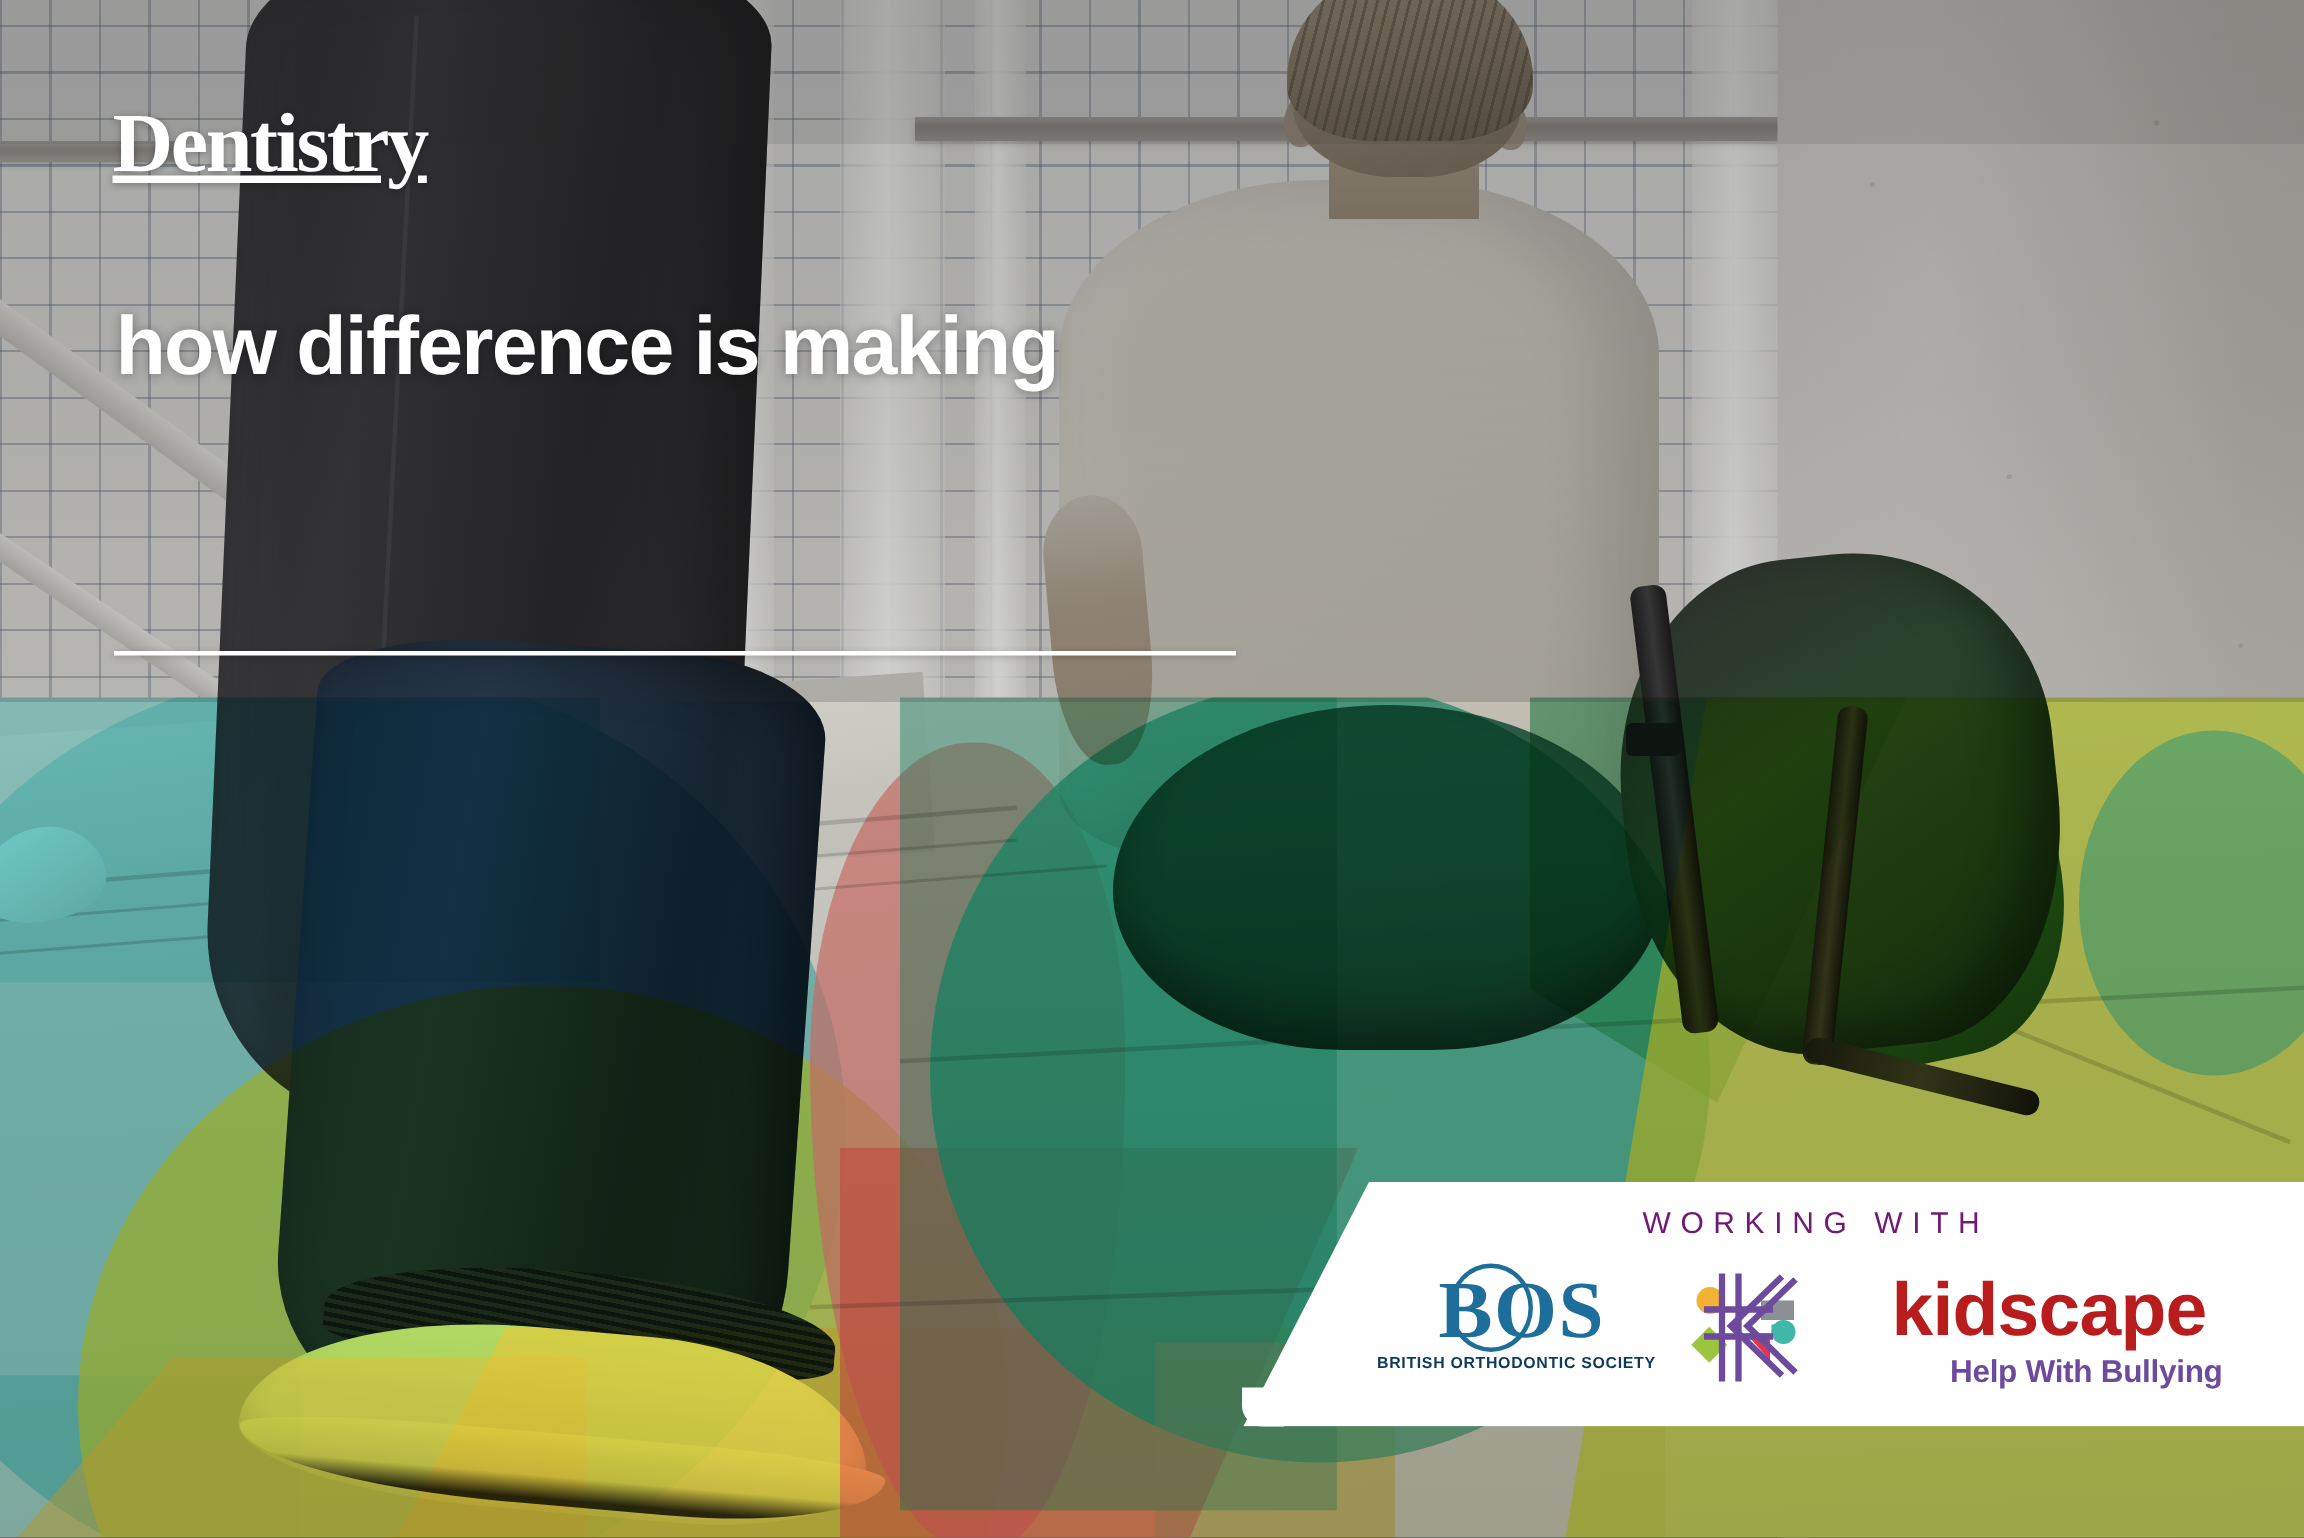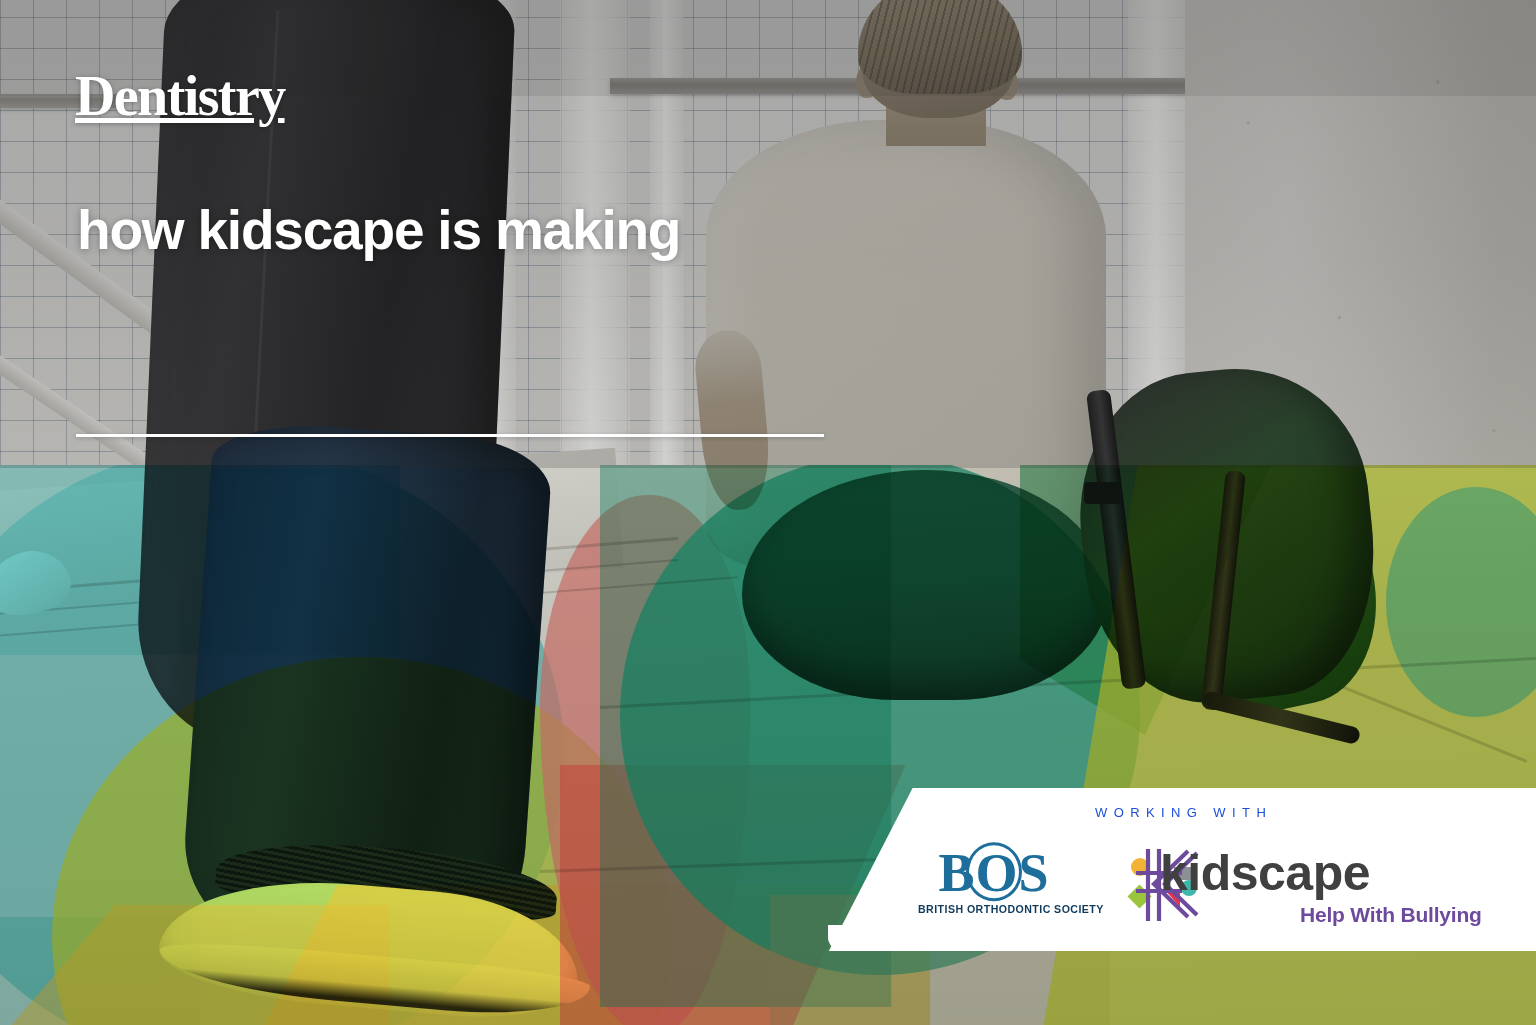--- a/index.html
+++ b/index.html
@@ -383,42 +383,43 @@
     position: absolute; left: 828px; top: 925px;
     width: 28px; height: 26px;
     background: #fff;
     border-radius: 0 0 0 14px;
   }
 
   .working-with {
     position: absolute;
     left: 1095px; top: 805px;
     font-family: "Liberation Sans", sans-serif;
-    font-size: 13px;
+    font-size: 20px;
     font-weight: 400;
     letter-spacing: 6.4px;
-    color: #1d4ed8;
+    color: #701a75;
   }
 
   
   .bos-wrap {
     position: absolute;
     left: 918px; top: 845px;
     width: 152px;
     text-align: center;
   }
   .bos-mark {
     position: relative;
     height: 56px;
     font-family: "Liberation Serif", "DejaVu Serif", serif;
     font-weight: 700;
     font-size: 54px;
     line-height: 56px;
     letter-spacing: 1px;
     color: #1e6e9b;
+    text-align: right;
   }
   .bos-ring {
     position: absolute;
     left: 50%; top: 50%;
     transform: translate(-50%, -52%);
     width: 50px; height: 53px;
     border: 3.5px solid #1e6e9b;
     border-radius: 50%;
     pointer-events: none;
   }
@@ -433,27 +434,27 @@
   }
 
   
   .kid-mark {
     position: absolute;
     left: 1126px; top: 843px;
     width: 84px; height: 84px;
   }
   .kid-word {
     position: absolute;
-    left: 1160px; top: 848px;
+    left: 1261px; top: 848px;
     font-family: "Liberation Sans", sans-serif;
     font-weight: 700;
     font-size: 50px;
     line-height: 1;
     letter-spacing: -0.5px;
-    color: #404040;
+    color: #b91c1c;
   }
   .kid-tag {
     position: absolute;
     left: 1300px; top: 903px;
     font-family: "Liberation Sans", sans-serif;
     font-weight: 700;
     font-size: 21px;
     letter-spacing: -0.2px;
     color: #6d4a9c;
   }
@@ -532,21 +533,21 @@
     <div class="blob blob-limegreen-r"></div>
     <div class="blob blob-teal-dot"></div>
   </div>
 
   <div class="top-wash"></div>
   <div class="band-wash"></div>
 
   <div class="brand">Dentistry</div>
 
   <div class="headline">
-    <span class="hl">how kidscape is making</span>
+    <span class="hl">how difference is making</span>
   </div>
 
   <div class="divider"></div>
 
   <div class="partner-panel"></div>
   <div class="panel-cap-tl"></div>
   <div class="panel-cap-bl"></div>
 
   <div class="working-with">WORKING WITH</div>
 

